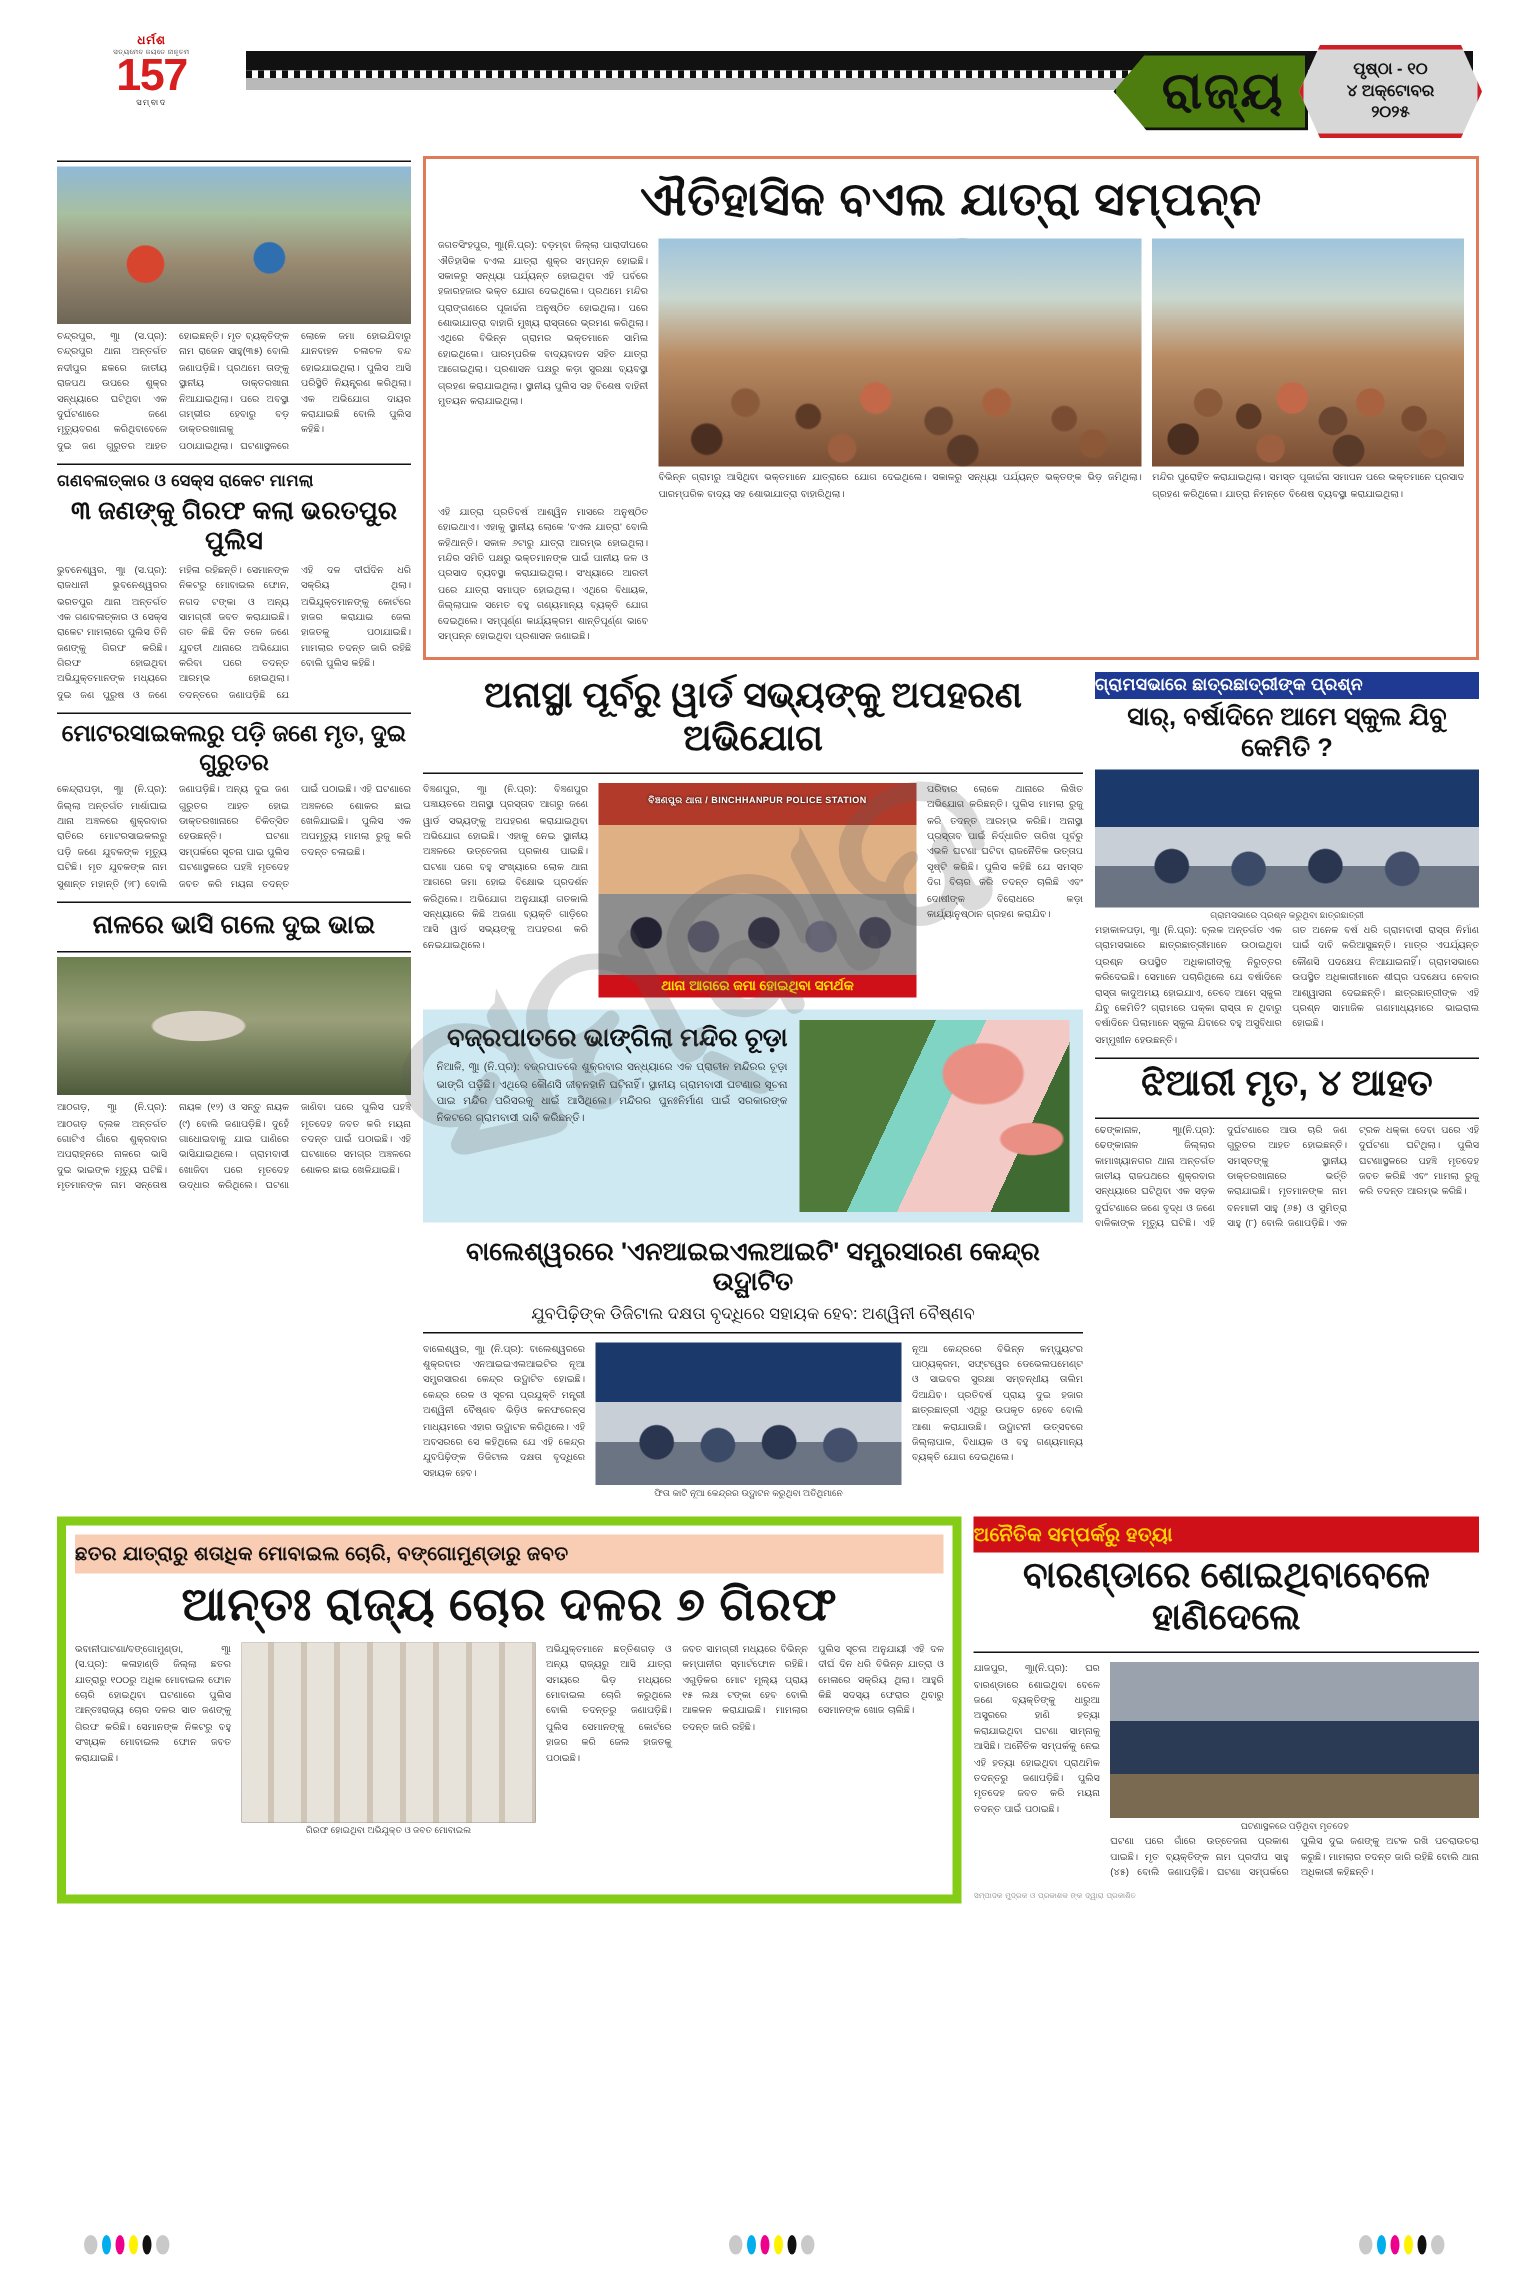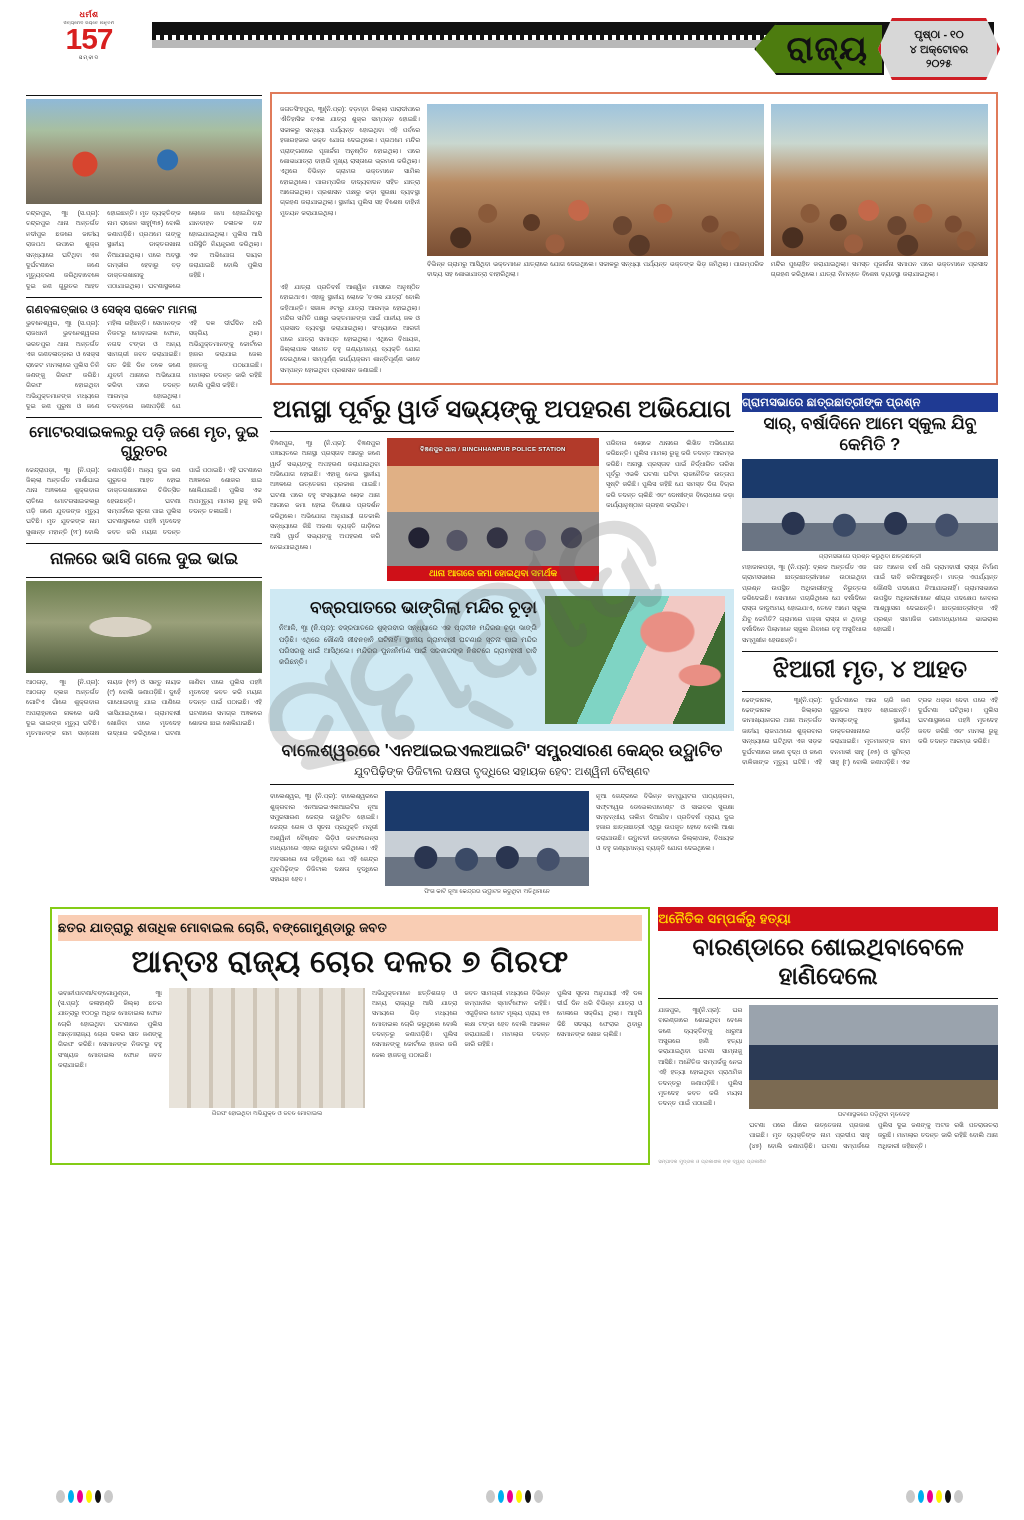--- a/index.html
+++ b/index.html
@@ -3,21 +3,21 @@
 <meta charset="utf-8">
 <style>
   * { box-sizing: border-box; margin: 0; padding: 0; }
   body {
     width: 1024px; height: 1520px;
     background: #ffffff;
     font-family: "Liberation Sans", sans-serif;
     position: relative;
     overflow: hidden;
   }
-  .page { position: relative; width: 1024px; height: 1520px; padding: 0; }
+  .page { position: relative; width: 1024px; height: 1520px; padding: 12px; }
 
   
   .masthead { position: relative; height: 92px; padding: 8px 30px 0 30px; display: flex; align-items: flex-start; }
   .logo-block { width: 118px; flex: 0 0 118px; position: relative; height: 72px; }
   .logo-bracket { position: absolute; left: 0; top: 2px; width: 118px; height: 68px; }
   .logo-top { font-size: 8px; color: #c00; text-align: center; letter-spacing: .5px; font-weight: bold;}
   .logo-sub1 { font-size: 4.5px; color: #333; text-align: center; letter-spacing: .3px; }
   .logo-main { font-size: 30px; color: #d81f1f; text-align: center; font-weight: bold; line-height: .95; letter-spacing: -1px; }
   .logo-bottom { font-size: 5.5px; color: #111; text-align: center; letter-spacing: 1px; }
 
@@ -83,21 +83,21 @@
 
   
   .photo { position: relative; overflow: hidden; background: #ccc; }
   .photo-cap { font-size: 6px; text-align: center; color: #333; padding: 2px 0; }
 
   
   .lead-box { border: 2px solid #e07b5a; padding: 6px 8px 8px; }
 
   .box-cyan { background: #cfe9f3; padding: 7px 9px; }
 
-  .box-outline { border: 2px solid #84cc16; padding: 6px; margin-left: 24px; }
+  .box-outline { border: 6px solid #84cc16; padding: 6px; }
 
   
   .watermark {
     position: absolute; left: 250px; top: 560px;
     font-size: 150px; color: rgba(90,90,90,.22);
     font-weight: bold; transform: rotate(-28deg);
     pointer-events: none; white-space: nowrap; z-index: 5;
     letter-spacing: -6px;
   }
 
@@ -211,20 +211,21 @@
         <div>
           <div class="hr-thin"></div>
           <div class="photo ph-road" style="height:105px"></div>
           <div class="body-col cols3" style="padding-top:4px">ଚନ୍ଦ୍ରପୁର, ୩ାୁ (ସ.ପ୍ର): ଚନ୍ଦ୍ରପୁର ଥାନା ଅନ୍ତର୍ଗତ ନଦୀପୁର ଛକରେ ଜାତୀୟ ରାଜପଥ ଉପରେ ଶୁକ୍ର ସନ୍ଧ୍ୟାରେ ଘଟିଥିବା ଏକ ଦୁର୍ଘଟଣାରେ ଜଣେ ମୃତ୍ୟୁବରଣ କରିଥିବାବେଳେ ଦୁଇ ଜଣ ଗୁରୁତର ଆହତ ହୋଇଛନ୍ତି। ମୃତ ବ୍ୟକ୍ତିଙ୍କ ନାମ ରାଜେନ ସାହୁ(୩୫) ବୋଲି ଜଣାପଡ଼ିଛି। ପ୍ରଥମେ ତାଙ୍କୁ ସ୍ଥାନୀୟ ଡାକ୍ତରଖାନା ନିଆଯାଇଥିଲା। ପରେ ଅବସ୍ଥା ଗମ୍ଭୀର ହେବାରୁ ବଡ଼ ଡାକ୍ତରଖାନାକୁ ପଠାଯାଇଥିଲା। ଘଟଣାସ୍ଥଳରେ ଲୋକେ ଜମା ହୋଇଯିବାରୁ ଯାନବାହନ ଚଳାଚଳ ବନ୍ଦ ହୋଇଯାଇଥିଲା। ପୁଲିସ ଆସି ପରିସ୍ଥିତି ନିୟନ୍ତ୍ରଣ କରିଥିଲା। ଏକ ଅଭିଯୋଗ ଦାୟର କରାଯାଇଛି ବୋଲି ପୁଲିସ କହିଛି।</div>
         </div>
 
         <div class="hr-thin" style="margin-top:6px"></div>
 
         <div>
           <div class="kicker">ଗଣବଳାତ୍କାର ଓ ସେକ୍ସ ରାକେଟ ମାମଲା</div>
+          <h1 class="hl hl-md">୩ ଜଣଙ୍କୁ ଗିରଫ କଲା ଭରତପୁର ପୁଲିସ</h1>
           <div class="body-col cols3">ଭୁବନେଶ୍ୱର, ୩ାୁ (ସ.ପ୍ର): ରାଜଧାନୀ ଭୁବନେଶ୍ୱରର ଭରତପୁର ଥାନା ଅନ୍ତର୍ଗତ ଏକ ଗଣବଳାତ୍କାର ଓ ସେକ୍ସ ରାକେଟ ମାମଲାରେ ପୁଲିସ ତିନି ଜଣଙ୍କୁ ଗିରଫ କରିଛି। ଗିରଫ ହୋଇଥିବା ଅଭିଯୁକ୍ତମାନଙ୍କ ମଧ୍ୟରେ ଦୁଇ ଜଣ ପୁରୁଷ ଓ ଜଣେ ମହିଳା ରହିଛନ୍ତି। ସେମାନଙ୍କ ନିକଟରୁ ମୋବାଇଲ ଫୋନ, ନଗଦ ଟଙ୍କା ଓ ଅନ୍ୟ ସାମଗ୍ରୀ ଜବତ କରାଯାଇଛି। ଗତ କିଛି ଦିନ ତଳେ ଜଣେ ଯୁବତୀ ଥାନାରେ ଅଭିଯୋଗ କରିବା ପରେ ତଦନ୍ତ ଆରମ୍ଭ ହୋଇଥିଲା। ତଦନ୍ତରେ ଜଣାପଡ଼ିଛି ଯେ ଏହି ଦଳ ଦୀର୍ଘଦିନ ଧରି ସକ୍ରିୟ ଥିଲା। ଅଭିଯୁକ୍ତମାନଙ୍କୁ କୋର୍ଟରେ ହାଜର କରାଯାଇ ଜେଲ ହାଜତକୁ ପଠାଯାଇଛି। ମାମଲାର ତଦନ୍ତ ଜାରି ରହିଛି ବୋଲି ପୁଲିସ କହିଛି।</div>
         </div>
 
         <div class="hr-thin" style="margin-top:6px"></div>
 
         <div>
           <h1 class="hl hl-sm">ମୋଟରସାଇକଲରୁ ପଡ଼ି ଜଣେ ମୃତ, ଦୁଇ ଗୁରୁତର</h1>
           <div class="body-col cols3">କେନ୍ଦ୍ରାପଡ଼ା, ୩ାୁ (ନି.ପ୍ର): ଜିଲ୍ଲା ଅନ୍ତର୍ଗତ ମାର୍ଶାଘାଇ ଥାନା ଅଞ୍ଚଳରେ ଶୁକ୍ରବାର ରାତିରେ ମୋଟରସାଇକଲରୁ ପଡ଼ି ଜଣେ ଯୁବକଙ୍କ ମୃତ୍ୟୁ ଘଟିଛି। ମୃତ ଯୁବକଙ୍କ ନାମ ସୁଶାନ୍ତ ମହାନ୍ତି (୨୮) ବୋଲି ଜଣାପଡ଼ିଛି। ଅନ୍ୟ ଦୁଇ ଜଣ ଗୁରୁତର ଆହତ ହୋଇ ଡାକ୍ତରଖାନାରେ ଚିକିତ୍ସିତ ହେଉଛନ୍ତି। ଘଟଣା ସମ୍ପର୍କରେ ସୂଚନା ପାଇ ପୁଲିସ ଘଟଣାସ୍ଥଳରେ ପହଞ୍ଚି ମୃତଦେହ ଜବତ କରି ମୟନା ତଦନ୍ତ ପାଇଁ ପଠାଇଛି। ଏହି ଘଟଣାରେ ଅଞ୍ଚଳରେ ଶୋକର ଛାଇ ଖେଳିଯାଇଛି। ପୁଲିସ ଏକ ଅପମୃତ୍ୟୁ ମାମଲା ରୁଜୁ କରି ତଦନ୍ତ ଚଳାଇଛି।</div>
         </div>
 
@@ -234,20 +235,21 @@
           <h1 class="hl hl-md">ନାଳରେ ଭାସି ଗଲେ ଦୁଇ ଭାଇ</h1>
           <div class="hr-thin"></div>
           <div class="photo ph-nala" style="height:92px"></div>
           <div class="body-col cols3" style="padding-top:4px">ଆଠଗଡ଼, ୩ାୁ (ନି.ପ୍ର): ଆଠଗଡ଼ ବ୍ଲକ ଅନ୍ତର୍ଗତ ଗୋଟିଏ ଗାଁରେ ଶୁକ୍ରବାର ଅପରାହ୍ନରେ ନାଳରେ ଭାସି ଦୁଇ ଭାଇଙ୍କ ମୃତ୍ୟୁ ଘଟିଛି। ମୃତମାନଙ୍କ ନାମ ସନ୍ତୋଷ ନାୟକ (୧୨) ଓ ସନ୍ତୁ ନାୟକ (୯) ବୋଲି ଜଣାପଡ଼ିଛି। ଦୁହେଁ ଗାଧୋଇବାକୁ ଯାଇ ପାଣିରେ ଭାସିଯାଇଥିଲେ। ଗ୍ରାମବାସୀ ଖୋଜିବା ପରେ ମୃତଦେହ ଉଦ୍ଧାର କରିଥିଲେ। ଘଟଣା ଜାଣିବା ପରେ ପୁଲିସ ପହଞ୍ଚି ମୃତଦେହ ଜବତ କରି ମୟନା ତଦନ୍ତ ପାଇଁ ପଠାଇଛି। ଏହି ଘଟଣାରେ ସମଗ୍ର ଅଞ୍ଚଳରେ ଶୋକର ଛାଇ ଖେଳିଯାଇଛି।</div>
         </div>
       </div>
 
       <div style="flex:1">
 
         <div class="lead-box">
+          <h1 class="hl hl-xl">ଐତିହାସିକ ବଏଲ ଯାତ୍ରା ସମ୍ପନ୍ନ</h1>
           <div style="display:flex; gap:7px; padding-top:4px">
             <div style="width:140px; flex:0 0 140px">
               <div class="body-col">ଜଗତସିଂହପୁର, ୩ାୁ(ନି.ପ୍ର): ବଡ଼ମ୍ବା ଜିଲ୍ଲା ପାରାଦୀପରେ ଐତିହାସିକ ବଏଲ ଯାତ୍ରା ଶୁକ୍ର ସମ୍ପନ୍ନ ହୋଇଛି। ସକାଳରୁ ସନ୍ଧ୍ୟା ପର୍ଯ୍ୟନ୍ତ ହୋଇଥିବା ଏହି ପର୍ବରେ ହଜାରହଜାର ଭକ୍ତ ଯୋଗ ଦେଇଥିଲେ। ପ୍ରଥମେ ମନ୍ଦିର ପ୍ରାଙ୍ଗଣରେ ପୂଜାର୍ଚ୍ଚନା ଅନୁଷ୍ଠିତ ହୋଇଥିଲା। ପରେ ଶୋଭାଯାତ୍ରା ବାହାରି ମୁଖ୍ୟ ରାସ୍ତାରେ ଭ୍ରମଣ କରିଥିଲା। ଏଥିରେ ବିଭିନ୍ନ ଗ୍ରାମର ଭକ୍ତମାନେ ସାମିଲ ହୋଇଥିଲେ। ପାରମ୍ପରିକ ବାଦ୍ୟବାଦନ ସହିତ ଯାତ୍ରା ଆଗେଇଥିଲା। ପ୍ରଶାସନ ପକ୍ଷରୁ କଡ଼ା ସୁରକ୍ଷା ବ୍ୟବସ୍ଥା ଗ୍ରହଣ କରାଯାଇଥିଲା। ସ୍ଥାନୀୟ ପୁଲିସ ସହ ବିଶେଷ ବାହିନୀ ମୁତୟନ କରାଯାଇଥିଲା।</div>
             </div>
             <div style="flex:1">
               <div style="display:flex; gap:7px">
                 <div style="flex:1.55">
                   <div class="photo ph-crowd" style="height:152px"></div>
                 </div>
                 <div style="flex:1">

